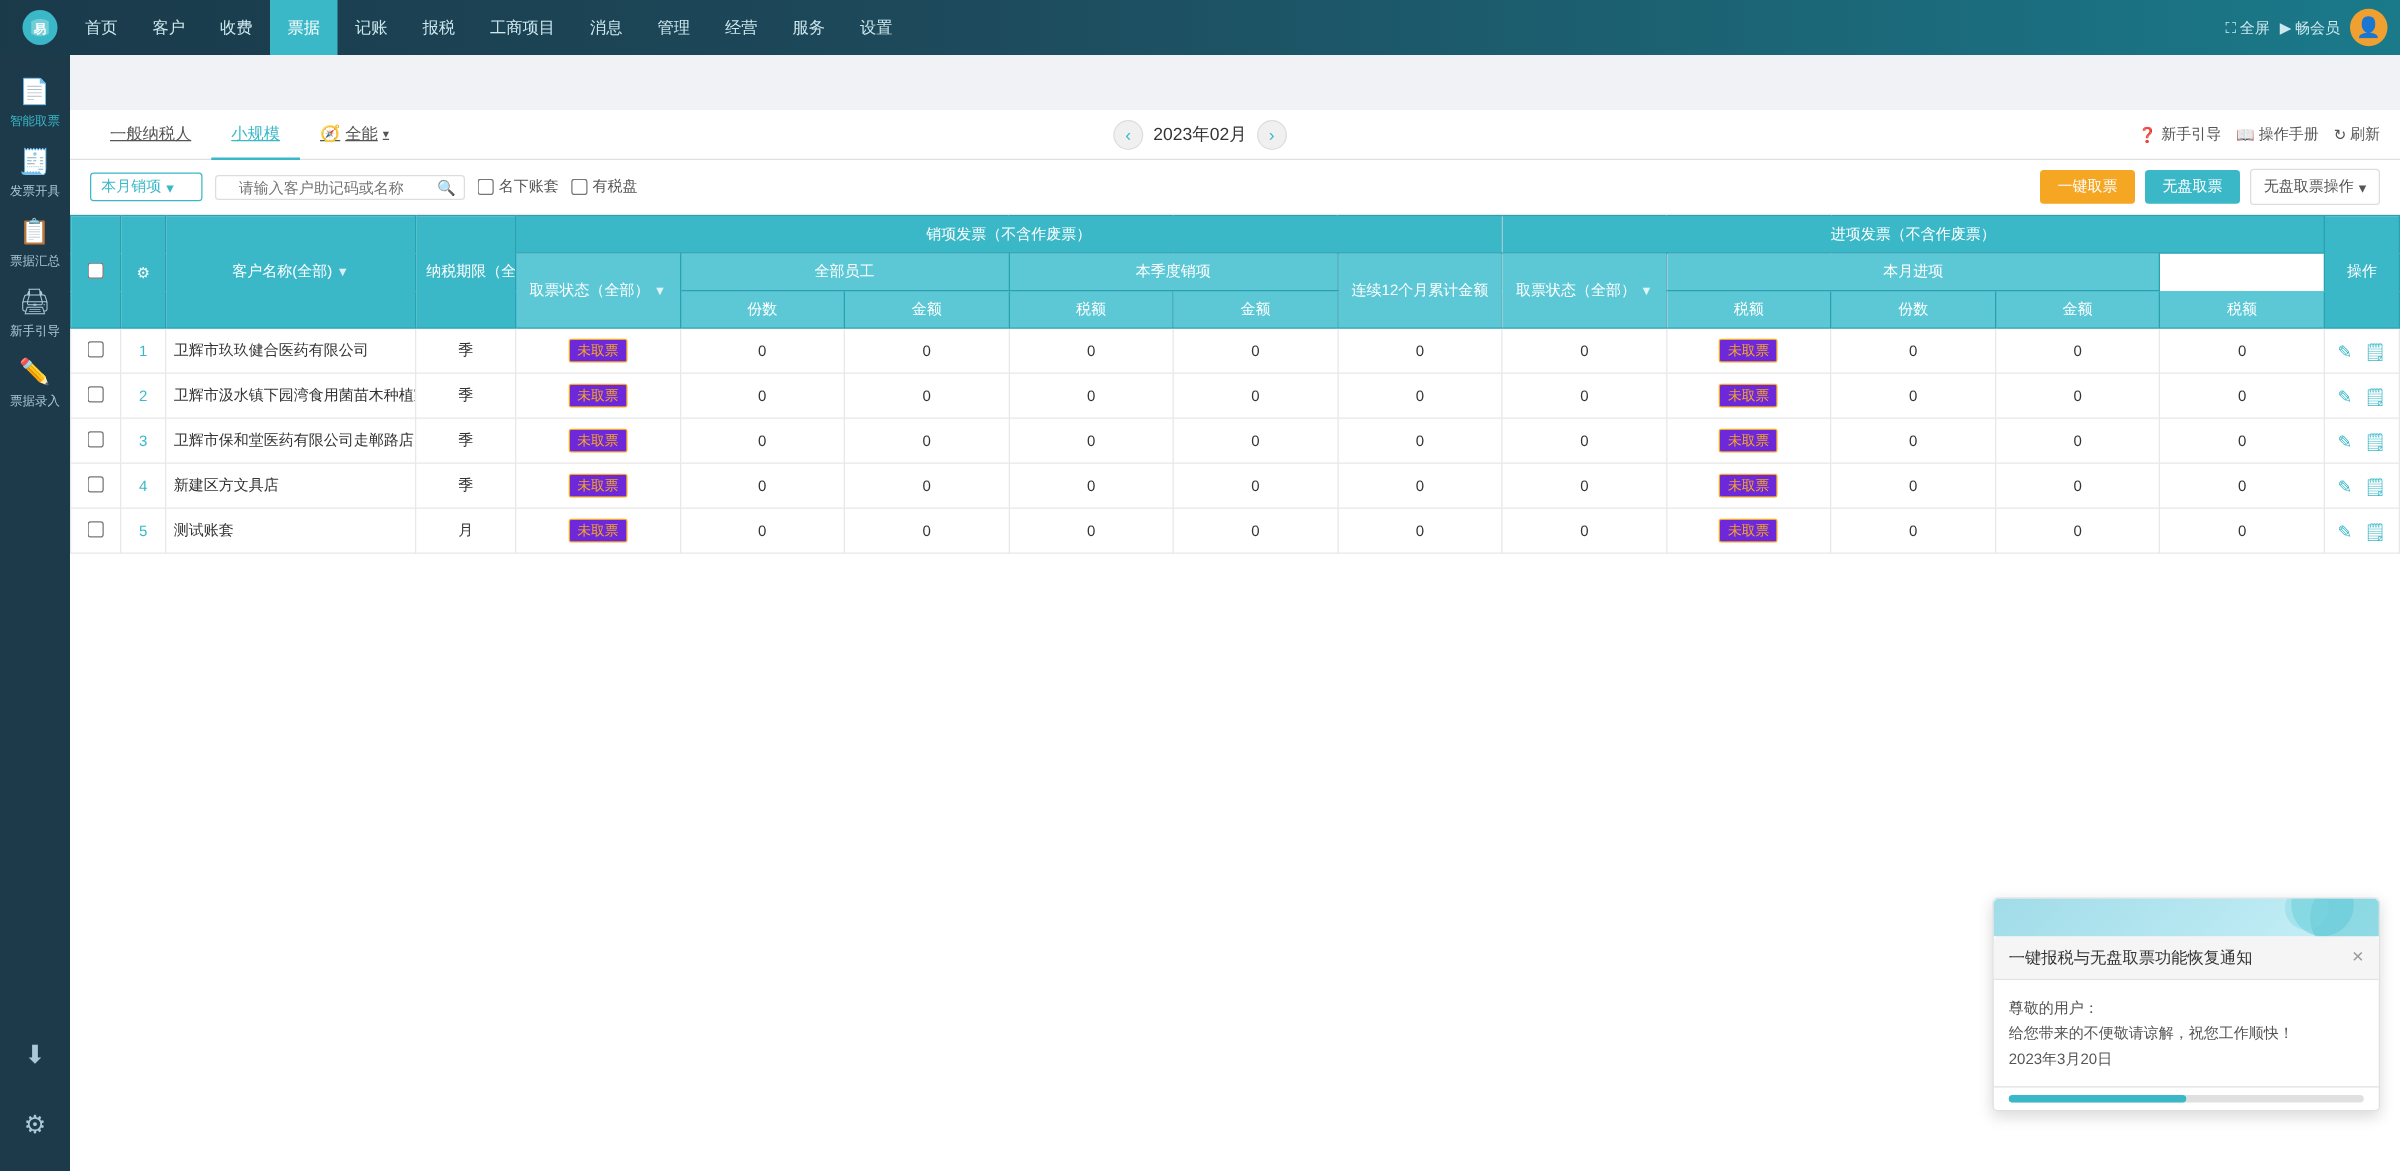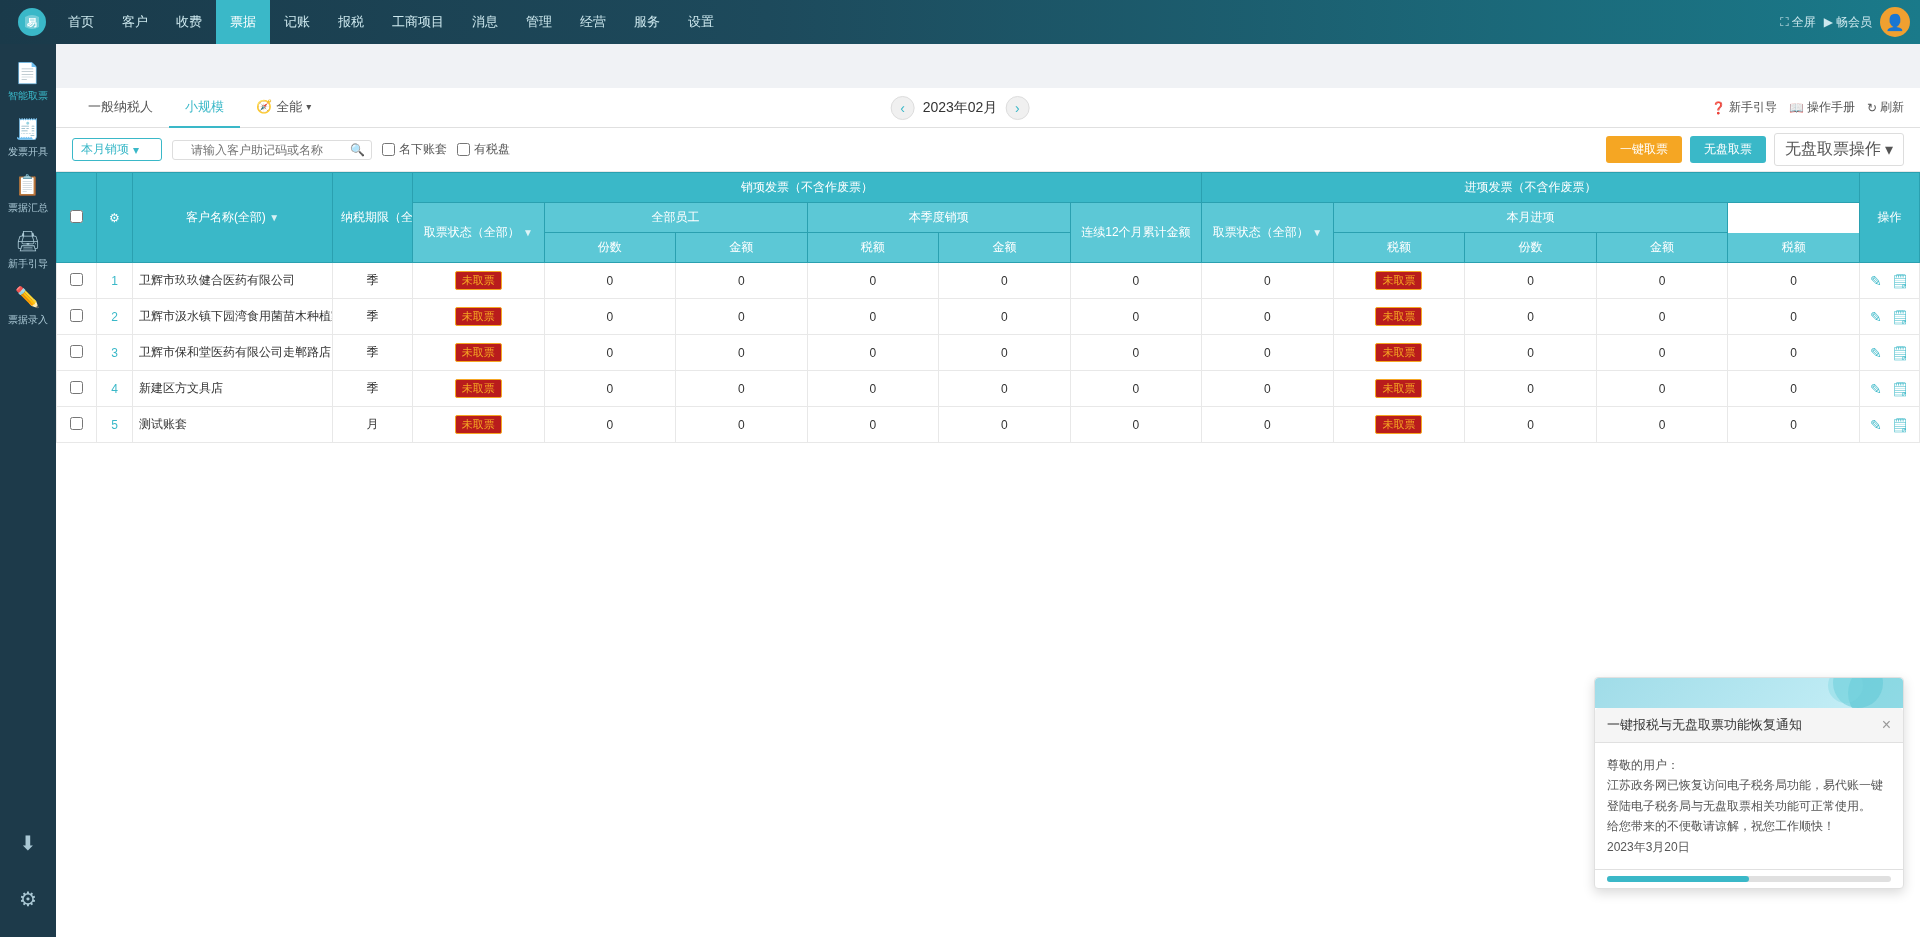--- a/index.html
+++ b/index.html
@@ -44,21 +44,21 @@
       display: flex; flex-direction: column; overflow: hidden;
     }
 
     
     .sub-nav {
       background: #fff; border-bottom: 1px solid #e0e0e0;
       display: flex; align-items: center; padding: 0 16px; height: 40px; gap: 0;
     }
     .sub-nav-item {
       padding: 12px 16px; height: 40px; display: flex; align-items: center;
-      font-size: 13px; color: #555; cursor: pointer; border-bottom: 2px solid transparent;
+      font-size: 13px; color: #555; cursor: pointer; border-bottom: 2px solid transparent; text-decoration: underline;
     }
     .sub-nav-item.active { color: #3ab8c8; border-bottom: 2px solid #3ab8c8; font-weight: 500; }
     .nav-arrow-btn {
       width: 24px; height: 24px; border-radius: 50%; background: #f0f0f0; border: 1px solid #ddd;
       display: flex; align-items: center; justify-content: center; cursor: pointer; color: #3ab8c8; font-size: 14px;
     }
     .period-text { font-size: 14px; color: #333; font-weight: 500; }
     .sub-nav-right { margin-left: auto; display: flex; align-items: center; gap: 12px; }
     .sub-nav-action { font-size: 12px; color: #555; cursor: pointer; display: flex; align-items: center; gap: 3px; }
 
@@ -84,21 +84,21 @@
     .btn-orange {
       background: #f5a623; color: #fff; border: none; border-radius: 3px;
       padding: 5px 14px; font-size: 12px; cursor: pointer;
     }
     .btn-teal {
       background: #3ab8c8; color: #fff; border: none; border-radius: 3px;
       padding: 5px 14px; font-size: 12px; cursor: pointer;
     }
     .btn-dropdown {
       background: #fff; color: #555; border: 1px solid #ddd; border-radius: 3px;
-      padding: 5px 10px; font-size: 16px; cursor: pointer; display: flex; align-items: center; gap: 4px;
+      padding: 5px 10px; font-size: 12px; cursor: pointer; display: flex; align-items: center; gap: 4px;
     }
 
     
     .table-container { flex: 1; overflow: auto; background: #fff; margin: 0; }
     table { width: 100%; border-collapse: collapse; table-layout: fixed; }
     thead tr { background: #3ab8c8; color: #fff; }
     thead th {
       padding: 6px 8px; font-size: 12px; font-weight: 500; text-align: center;
       border: 1px solid #2aa0b0; white-space: nowrap; overflow: hidden;
     }
@@ -106,21 +106,21 @@
     thead th.sub-header { background: #5cc8d6; border-top: none; }
     tbody tr { background: #fff; }
     tbody td {
       padding: 8px 6px; font-size: 12px; text-align: center;
       border: 1px solid #e8e8e8; color: #333; white-space: nowrap; overflow: hidden;
     }
     tbody td.left { text-align: left; }
     .row-index { color: #3ab8c8; font-size: 12px; }
     .status-badge {
       display: inline-block; padding: 1px 6px; border-radius: 2px;
-      font-size: 11px; background: #b91c1c; color: #f5a623; border: 1px solid #f5a623;
+      font-size: 11px; background: #6d28d9; color: #f5a623; border: 1px solid #f5a623;
     }
     .action-icon { color: #3ab8c8; cursor: pointer; font-size: 14px; margin: 0 3px; }
     .checkbox-col { width: 40px; }
     .settings-icon-col { width: 36px; }
 
     
     .notification-panel {
       position: fixed; right: 16px; bottom: 60px; width: 320px;
       background: #fff; border: 1px solid #e0e0e0; border-radius: 4px;
       box-shadow: 0 4px 12px rgba(0,0,0,0.15); z-index: 200;
@@ -472,21 +472,20 @@
     <div style="position:absolute;right:-5px;top:-15px;width:60px;height:60px;background:#3ab8c8;border-radius:50%;opacity:0.4;"></div>
     <div style="position:absolute;right:20px;top:-20px;width:50px;height:50px;background:#5cc8d6;border-radius:50%;opacity:0.5;"></div>
     <div style="position:absolute;right:40px;top:-10px;width:35px;height:35px;background:#7dd8e0;border-radius:50%;opacity:0.4;"></div>
   </div>
   <div class="notification-header" style="background:#f5f5f5;">
     <span class="notification-title">一键报税与无盘取票功能恢复通知</span>
     <span class="notification-close">×</span>
   </div>
   <div class="notification-body">
     <div>尊敬的用户：</div>
-    <div>江苏政务网已恢复访问电子税务局功能，易代账一键登陆电子税务局与无盘取票相关功能可正常使用。</div>
     <div>给您带来的不便敬请谅解，祝您工作顺快！</div>
     <div>2023年3月20日</div>
   </div>
   <div class="notification-footer">
     <div style="height:6px;background:#e0e0e0;border-radius:3px;">
       <div style="height:6px;width:50%;background:#3ab8c8;border-radius:3px;"></div>
     </div>
   </div>
 </div>
 

